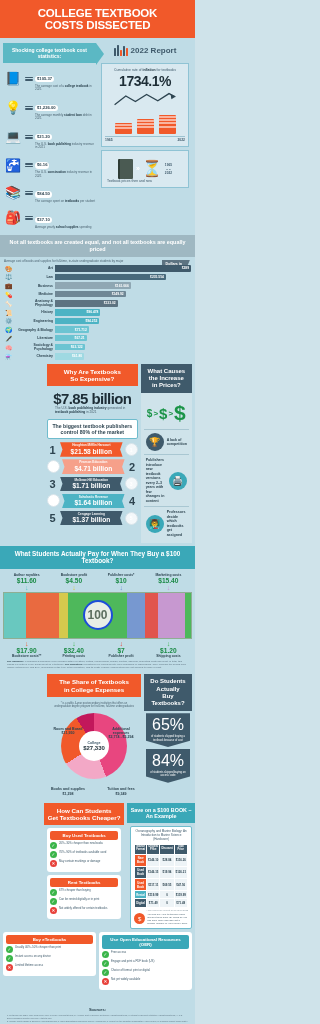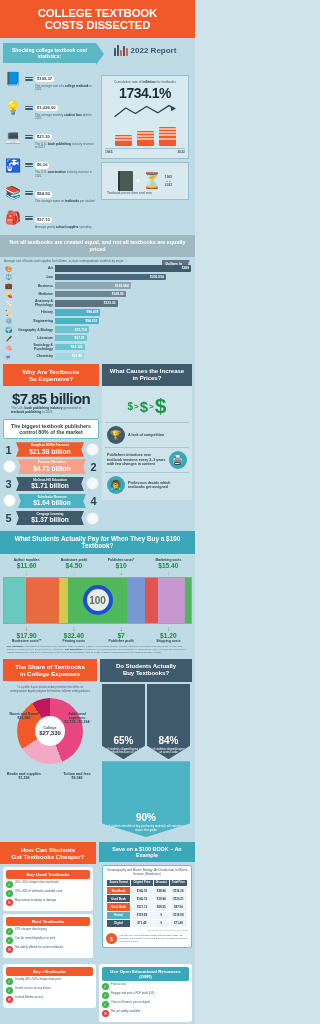--- a/index.html
+++ b/index.html
@@ -57,21 +57,21 @@
     font-size:4.2px; font-weight:bold; color:#2d4450;
     padding:1px 2px; line-height:1;
   }
   .stat-cap { font-size:3px; color:#4a6270; line-height:1.15; margin-top:1px; }
   .stat-cap b { color:#1d3440; }
   .eqline { display:flex; flex-direction:column; gap:1px; justify-content:center; width:8px; }
   .eqline i { display:block; height:1.5px; background:#3f5a6b; border-radius:1px; }
 
   
   .report-col { width:94px; padding:4px 3px; }
-  .report-head { display:flex; align-items:center; justify-content:center; gap:3px; margin-bottom:19px; }
+  .report-head { display:flex; align-items:center; justify-content:center; gap:3px; margin-bottom:7px; }
   .bk-logo { display:flex; align-items:flex-end; gap:1px; height:11px; }
   .bk-logo i { display:block; width:2px; border-radius:0.5px; }
   .report-head span { font-size:8px; font-weight:bold; color:#3f5a6b; }
   .report-card {
     background:#d9e9f0; border:1.5px solid #8fc3d4;
     padding:4px 3px; text-align:center;
   }
   .rc-lead { font-size:3.4px; color:#3f5a6b; line-height:1.2; }
   .rc-lead b { color:#1d3440; }
   .rc-big { font-size:14px; font-weight:bold; color:#1d2d36; letter-spacing:-0.5px; margin:1px 0; }
@@ -104,21 +104,21 @@
   .blabel { font-size:3.4px; font-weight:bold; color:#2d4450; width:36px; text-align:right; flex-shrink:0; }
   .btrack { flex:1; height:6.5px; position:relative; }
   .bfill {
     height:100%; border-radius:0 1px 1px 0;
     display:flex; align-items:center; justify-content:flex-end;
     padding-right:2px; color:#fff; font-size:3.3px; font-weight:bold;
   }
 
   
   .two-col { display:flex; gap:3px; padding:0 3px 3px; align-items:flex-start; }
-  .col-l { width:96px; }
+  .col-l { width:96px;margin-left:44px; }
   .col-r { flex:1; }
   .billion { font-size:15px; font-weight:bold; color:#1d2d36; letter-spacing:-0.6px; text-align:center; }
   .billion-cap { font-size:3.2px; color:#4a6270; line-height:1.2; padding:0 8px 2px; }
   .billion-cap b { color:#1d3440; }
   .control-box {
     background:#fff; border:1.5px solid #6fbccd; border-radius:2px;
     font-size:5.2px; font-weight:bold; color:#2d4450;
     text-align:center; padding:3px 2px; line-height:1.2; margin:2px 0 3px;
   }
   .pub-row { display:flex; align-items:center; gap:2px; margin-bottom:2.5px; }
@@ -158,22 +158,22 @@
   .t-val { font-size:6.6px; font-weight:bold; color:#1b8a46; }
   .arrowline { font-size:7px; line-height:1; }
   .billimg {
     height:47px; background:#b9c9bb; border:1px solid #8fae93;
     position:relative; display:flex; overflow:hidden; margin:1px 0;
   }
   .seg { height:100%; }
   .bill-center {
     position:absolute; left:50%; top:50%; transform:translate(-50%,-50%);
     width:30px; height:30px; border-radius:50%; background:#e8eee6;
-    border:4px solid #1d4ed8; display:flex; align-items:center;
-    justify-content:center; font-size:10px; font-weight:bold; color:#5d6f60;
+    border:2px solid #1d4ed8; display:flex; align-items:center;
+    justify-content:center; font-size:12px; font-weight:bold; color:#5d6f60;
   }
   .fineprint { font-size:2.5px; color:#5d7381; line-height:1.25; padding:2px 4px; }
   .fineprint b { color:#2d4450; }
 
   
   .pie-wrap { padding:3px; }
   .pie-note { font-size:2.6px; color:#4a6270; line-height:1.2; text-align:center; padding:2px 4px; }
   .pie-stage { position:relative; height:86px; margin-top:1px; }
   .pie {
     position:absolute; left:50%; top:2px; transform:translateX(-50%);
@@ -188,21 +188,21 @@
   .pie-hole .ph2 { font-size:6px; font-weight:bold; color:#1d2d36; }
   .plab { position:absolute; font-size:3.6px; font-weight:bold; color:#2d4450; line-height:1.2; text-align:center; }
 
   .pct-grid { display:flex; flex-wrap:wrap; padding:2px; gap:2px; }
   .pct-card {
     flex:1 1 42%; background:#3f5a6b; color:#fff; text-align:center;
     padding:4px 2px 5px; position:relative;
     clip-path:polygon(0 0,100% 0,100% 82%,50% 100%,0 82%);
   }
   .pct-card.teal { background:#4cb3c4; }
-  .pct-num { font-size:10px; font-weight:bold; line-height:1;margin-top:48px; }
+  .pct-num { font-size:16px; font-weight:normal; line-height:1; }
   .pct-tx { font-size:2.7px; line-height:1.25; margin-top:2px; padding:0 2px; }
 
   
   .cheap-cols { display:flex; gap:3px; padding:3px; align-items:flex-start; }
   .tipcard { background:#fff; border-radius:3px; padding:3px; margin-bottom:3px; }
   .tip-head {
     background:#f1592a; color:#fff; font-size:4.4px; font-weight:bold;
     text-align:center; padding:2px 4px; border-radius:2px; margin-bottom:2px;
   }
   .tip-head.teal { background:#3aa8b8; }
@@ -645,24 +645,20 @@
         <span>Buy Textbooks?</span>
       </div>
       <div class="pct-grid" id="pct-grid">
           <div class="pct-card">
             <div class="pct-num">65%</div>
             <div class="pct-tx">of students skipped buying a textbook because of cost</div>
           </div>
           <div class="pct-card">
             <div class="pct-num">84%</div>
             <div class="pct-tx">of students skipped buying an access code</div>
-          </div>
-          <div class="pct-card teal">
-            <div class="pct-num">90%</div>
-            <div class="pct-tx">of students who did not buy purchasing materials will experience impact their grade</div>
           </div>
         </div>
     </div>
   </div>
 
   <div class="two-col" style="padding:0">
     <div class="col-l" style="width:96px">
       <div class="section-title">
         <span>How Can Students</span><br>
         <span>Get Textbooks Cheaper?</span>

